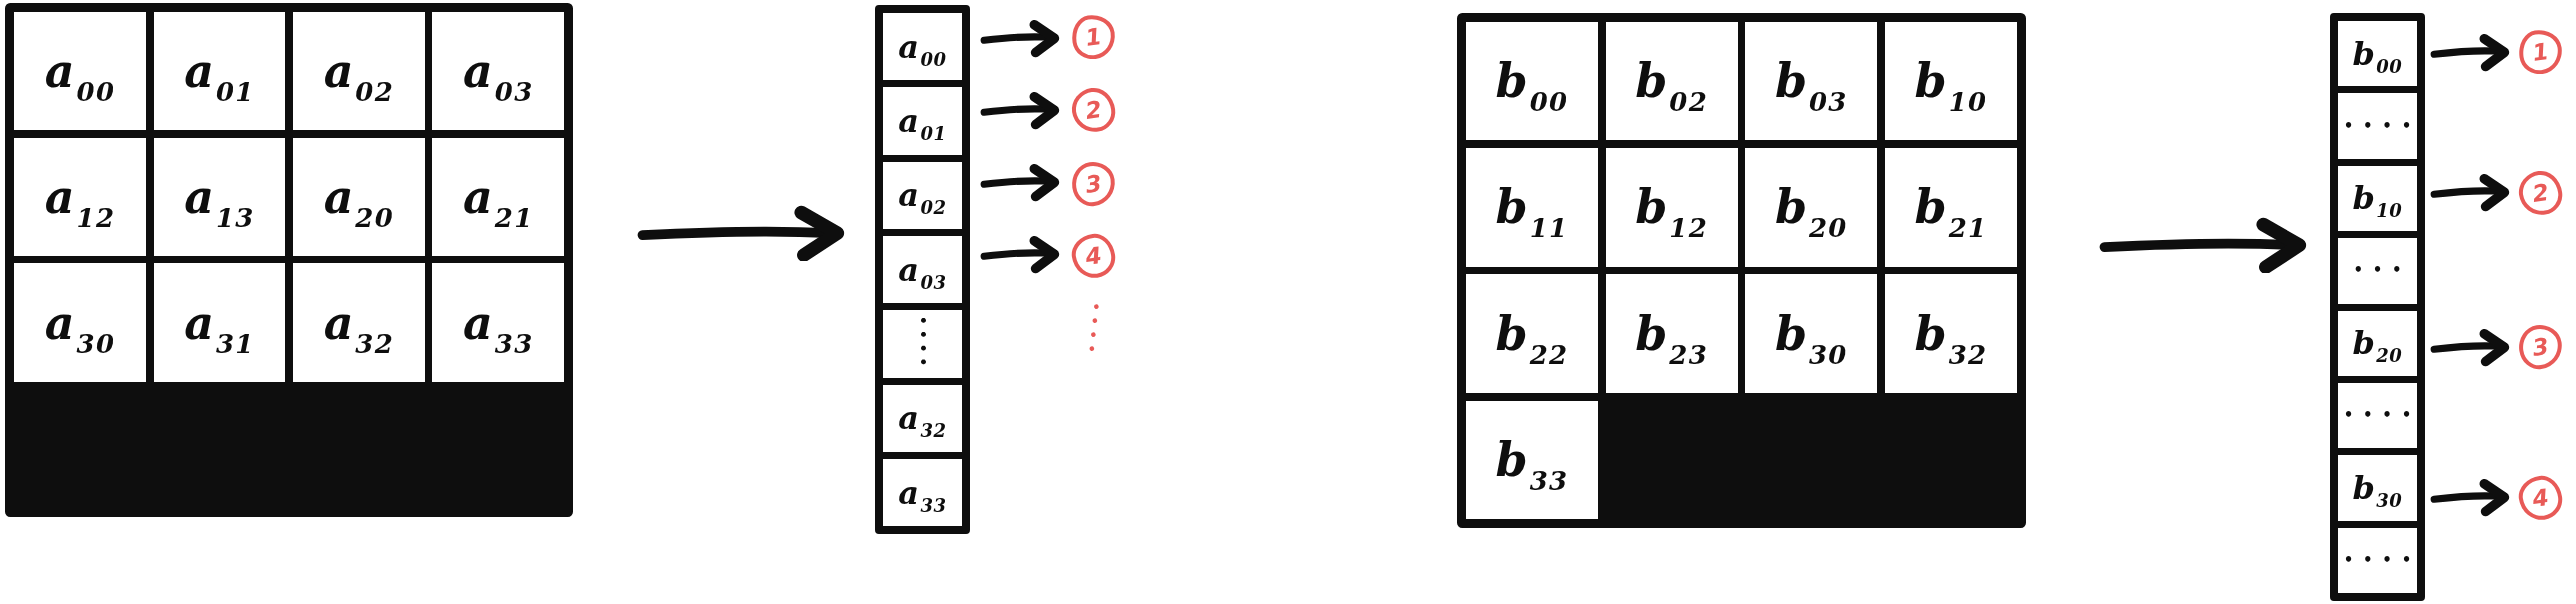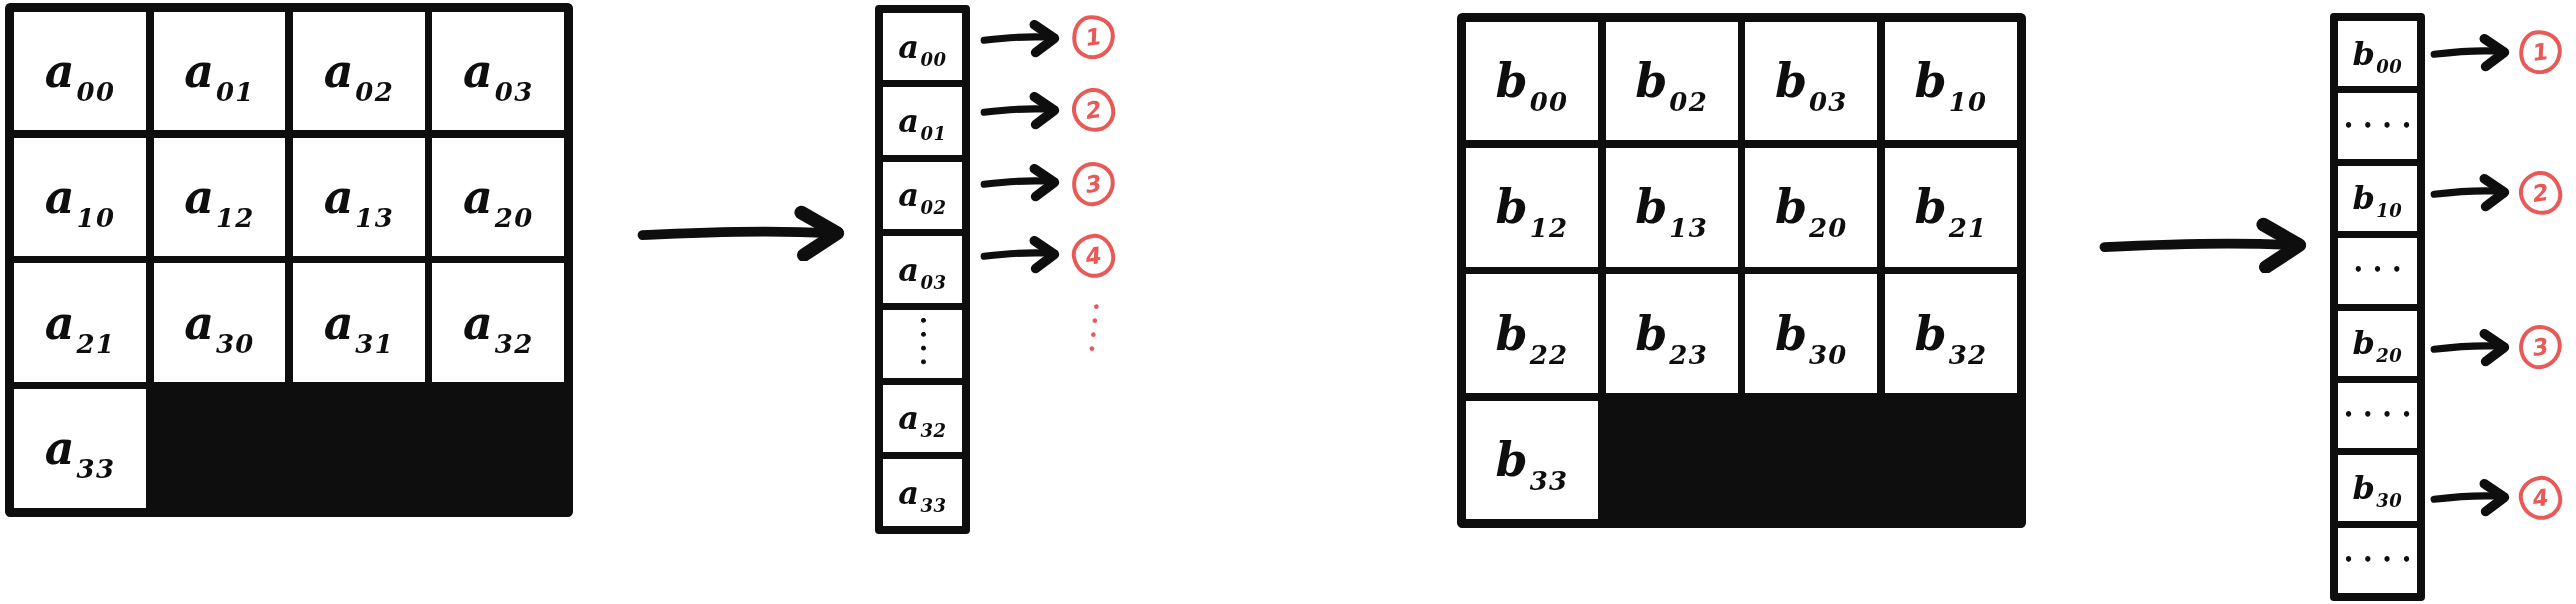--- a/index.html
+++ b/index.html
@@ -76,23 +76,20 @@
     <div class="cell">
         <span class="lab"><span class="base">a</span><span class="sub">01</span></span>
       </div>
     <div class="cell">
         <span class="lab"><span class="base">a</span><span class="sub">02</span></span>
       </div>
     <div class="cell">
         <span class="lab"><span class="base">a</span><span class="sub">03</span></span>
       </div>
     <div class="cell">
-        <span class="lab"><span class="base">a</span><span class="sub">10</span></span>
-      </div>
-    <div class="cell">
         <span class="lab"><span class="base">a</span><span class="sub">12</span></span>
       </div>
     <div class="cell">
         <span class="lab"><span class="base">a</span><span class="sub">13</span></span>
       </div>
     <div class="cell">
         <span class="lab"><span class="base">a</span><span class="sub">20</span></span>
       </div>
     <div class="cell">
         <span class="lab"><span class="base">a</span><span class="sub">21</span></span>
@@ -188,24 +185,24 @@
     <div class="cell">
         <span class="lab"><span class="base">b</span><span class="sub">02</span></span>
       </div>
     <div class="cell">
         <span class="lab"><span class="base">b</span><span class="sub">03</span></span>
       </div>
     <div class="cell">
         <span class="lab"><span class="base">b</span><span class="sub">10</span></span>
       </div>
     <div class="cell">
+        <span class="lab"><span class="base">b</span><span class="sub">11</span></span>
+      </div>
+    <div class="cell">
         <span class="lab"><span class="base">b</span><span class="sub">12</span></span>
-      </div>
-    <div class="cell">
-        <span class="lab"><span class="base">b</span><span class="sub">13</span></span>
       </div>
     <div class="cell">
         <span class="lab"><span class="base">b</span><span class="sub">20</span></span>
       </div>
     <div class="cell">
         <span class="lab"><span class="base">b</span><span class="sub">21</span></span>
       </div>
     <div class="cell">
         <span class="lab"><span class="base">b</span><span class="sub">22</span></span>
       </div>

